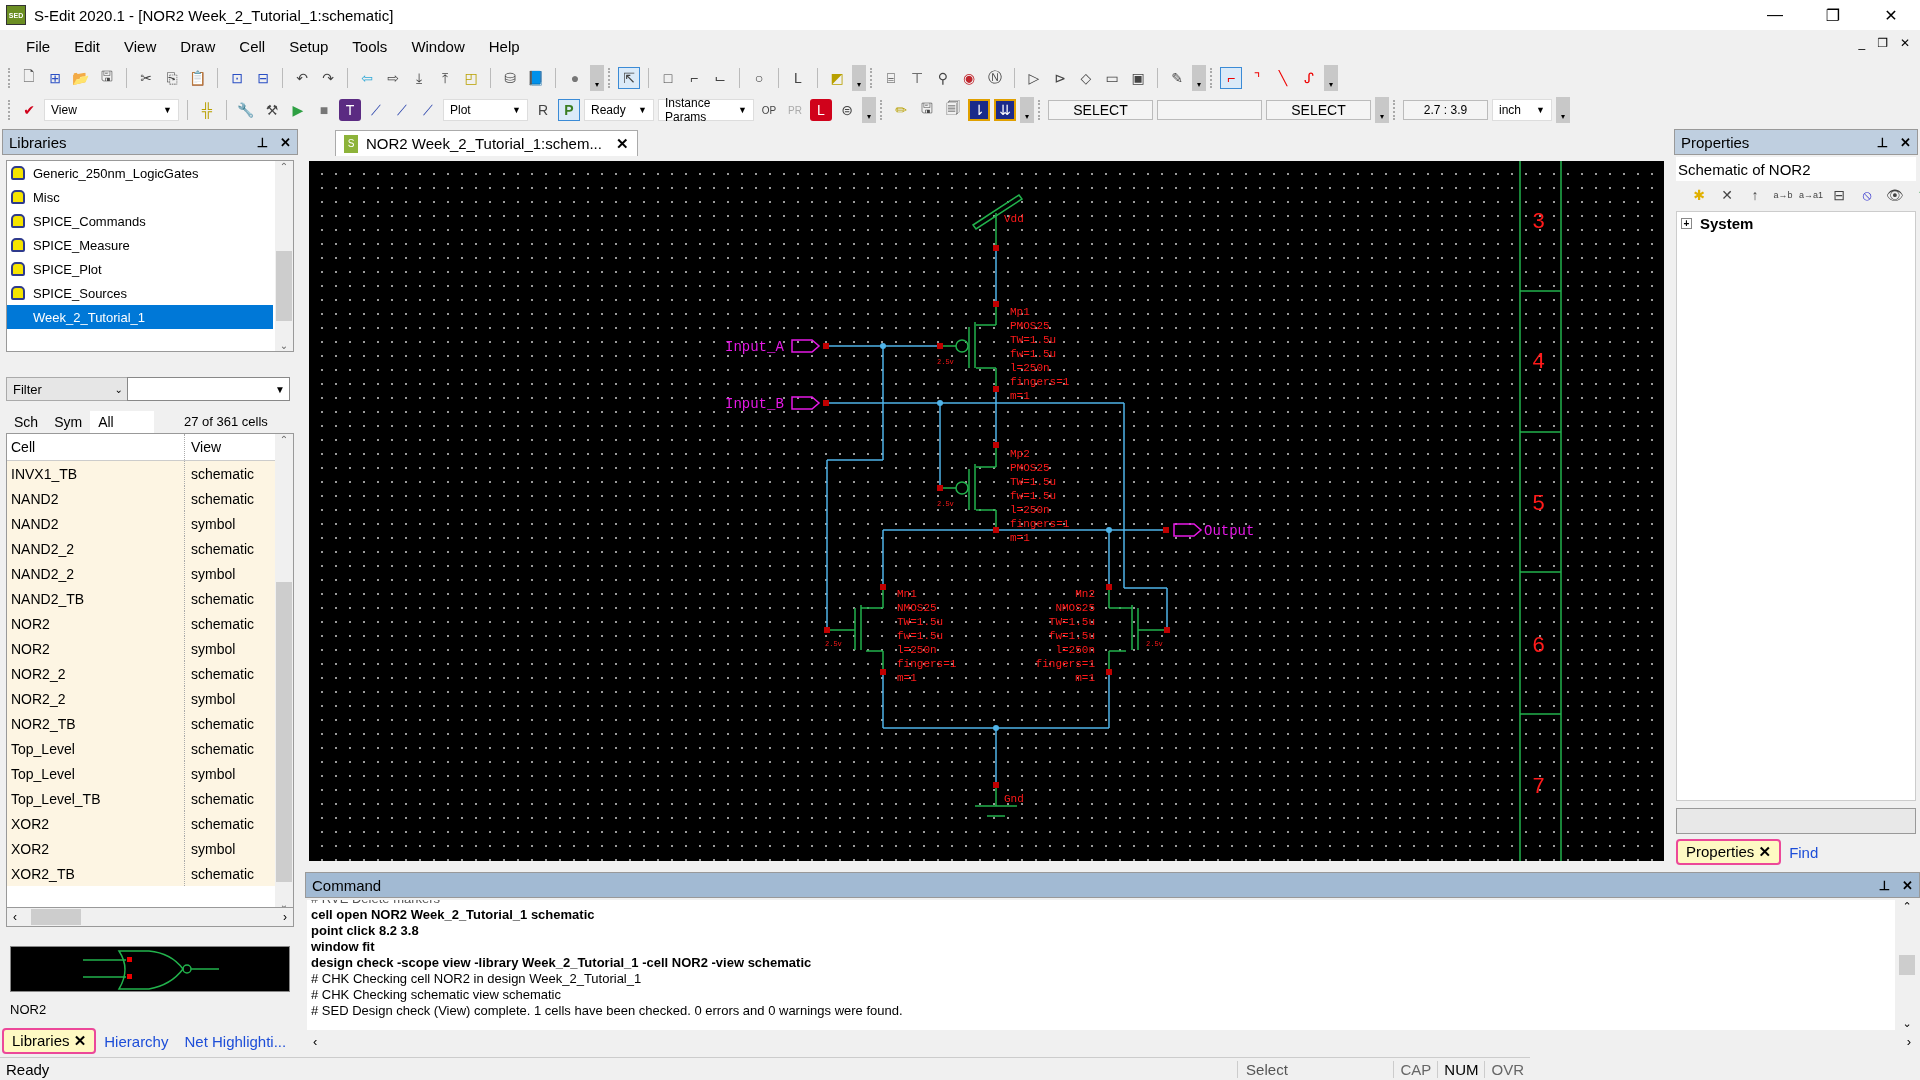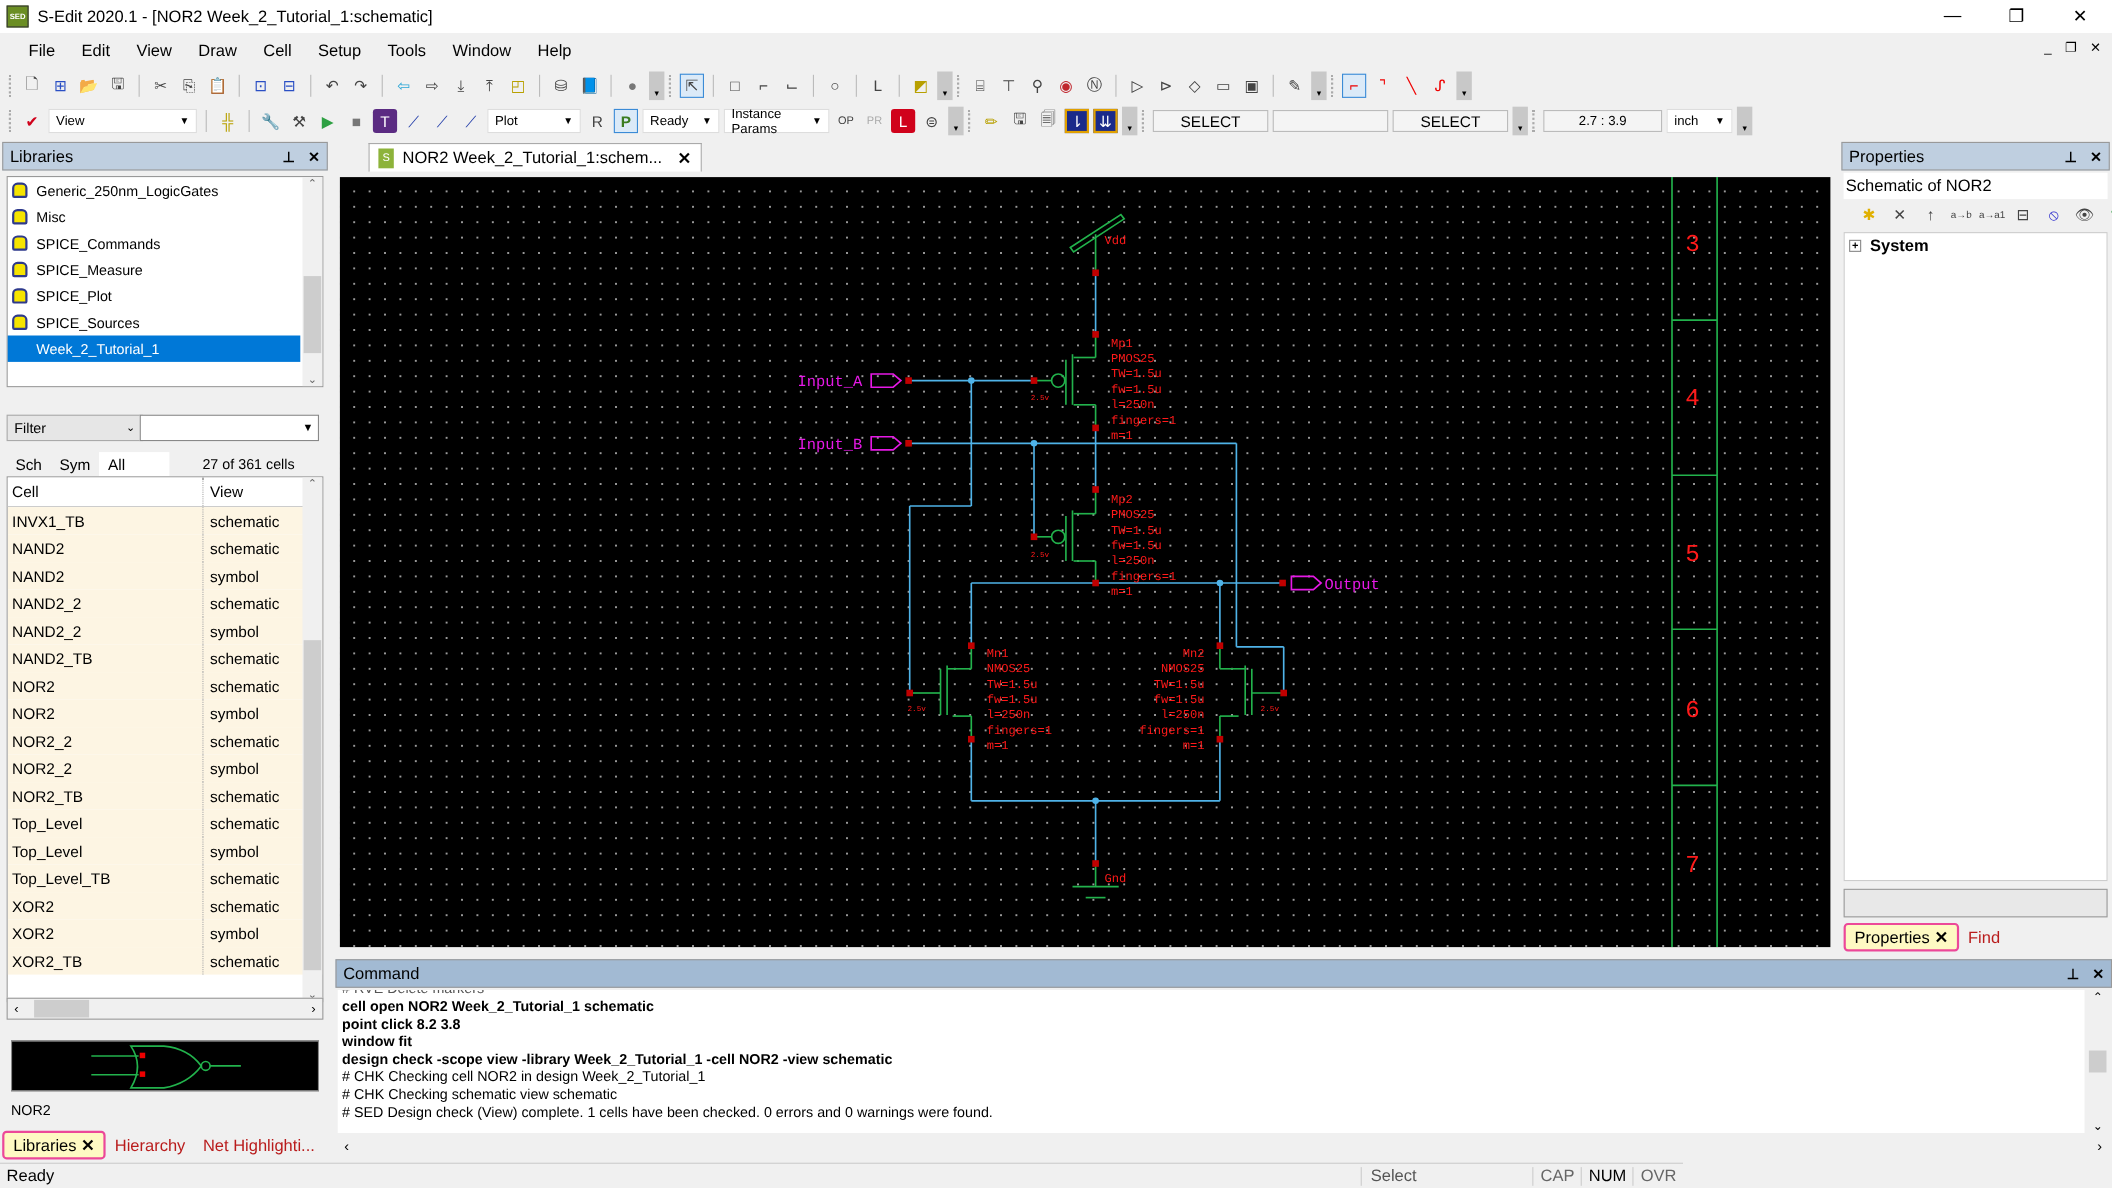--- a/index.html
+++ b/index.html
@@ -30,21 +30,21 @@
 .lock{width:14px;height:14px;margin-right:8px;background:#f6e400;border:2px solid #2e3a8c;border-radius:5px 5px 2px 2px}
 .vscroll{position:absolute;right:0;top:0;width:18px;height:100%;background:#f0f0f0;display:flex;flex-direction:column;justify-content:space-between;align-items:center;font-size:10px;color:#666}
 .thumb{background:#cdcdcd;width:16px}
 #celltable{position:absolute;left:6px;top:433px;width:288px;height:478px;background:#fff;border:1px solid #999;overflow:hidden}
 .crow{display:flex;height:25px;align-items:center;font-size:14px;background:#fdf5e3}
 .crow .c1{width:178px;padding-left:4px;border-right:1px dotted #aaa;height:100%;display:flex;align-items:center}
 .crow .c2{padding-left:6px}
 .chdr{background:#fff;border-bottom:1px solid #ccc;height:27px}
 #preview{position:absolute;left:10px;top:946px;width:280px;height:46px;background:#000;border:1px solid #888}
 .btabs{display:flex;align-items:center;height:26px;font-size:15px}
-.btab{padding:2px 8px;color:#b91c1c}
+.btab{padding:2px 8px;color:#1d4ed8}
 .btab.act{background:#fef9c3;border:2px solid #ec4899;border-radius:4px;color:#000}
 #canvaswrap{left:305px;top:130px;width:1362px;height:735px}
 #doctab{position:absolute;left:30px;top:0;height:26px;background:#fff;border:1px solid #aaa;border-bottom:none;display:flex;align-items:center;padding:0 8px;font-size:15px}
 #doctab .sico{width:14px;height:18px;background:#8db33a;color:#fff;font-size:10px;display:flex;align-items:center;justify-content:center;margin-right:8px}
 #canvas{position:absolute;left:4px;top:31px;width:1355px;height:700px;background:#000;background-image:radial-gradient(circle,#9a9a9a 1px,transparent 1.2px);background-size:14px 14px;background-position:6px 6px}
 #cmdpanel{left:305px;top:872px;width:1615px;height:160px}
 #cmdtext{position:absolute;left:2px;top:28px;width:1588px;height:130px;background:#fff;font-family:"Liberation Sans",sans-serif;font-size:13px;padding-left:4px;overflow:hidden;line-height:16px}
 #cmdtext .b{font-weight:bold}
 #statusbar{left:0;top:1057px;width:1530px;height:23px;border-top:1px solid #ccc;display:flex;align-items:center;font-size:15px}
 </style>
@@ -185,21 +185,21 @@
   <span class="tb-ico">🗐</span>
   <span class="tb-ico" style="color:#fff;background:#1a2a8a;border:2px solid #e0a000">⇂</span>
   <span class="tb-ico" style="color:#fff;background:#1a2a8a;border:2px solid #e0a000">⇊</span>
   <span class="ovf">▾</span>
   <span class="grip"></span>
   <div class="box" style="width:105px">SELECT</div>
   <div class="box" style="width:105px"></div>
   <div class="box" style="width:105px">SELECT</div>
   <span class="ovf">▾</span>
   <span class="grip"></span>
-  <div class="box" style="width:108px;font-size:12px">2.7 : 3.9</div>
+  <div class="box" style="width:85px;font-size:12px">2.7 : 3.9</div>
   <div class="combo" style="width:60px">
       <span>inch</span>
       <span class="arr">▼</span>
     </div>
   <span class="ovf">▾</span>
 </div>
 
 <div class="abs panelhdr" style="left:2px;top:129px;width:296px">
   <span>Libraries</span>
   <span class="ctl">

